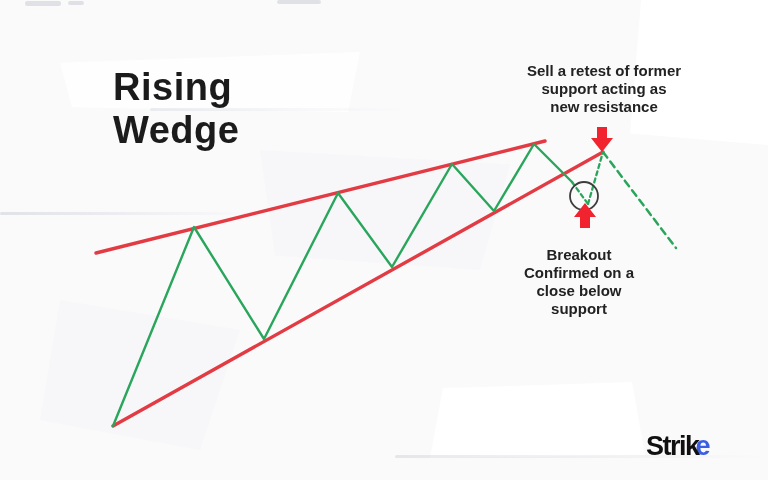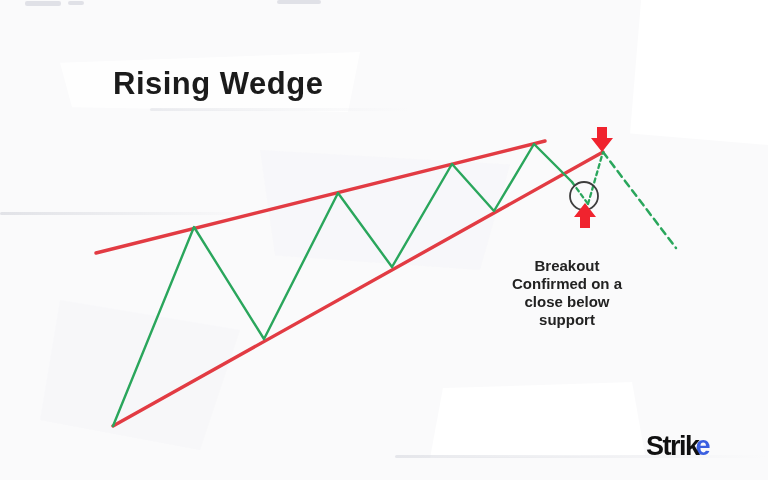--- a/index.html
+++ b/index.html
@@ -27,29 +27,29 @@
   svg.diagram{position:absolute;left:0;top:0;width:768px;height:480px;}
   .trendline{stroke:var(--trendline_red,#e23b43);stroke-width:3.4;fill:none;stroke-linecap:round;}
   .price-solid{stroke:var(--price_green,#2aa65c);stroke-width:2.4;fill:none;stroke-linejoin:round;stroke-linecap:round;}
   .price-dash-short{stroke:var(--price_green,#2aa65c);stroke-width:2.3;fill:none;stroke-dasharray:4 3.5;stroke-linecap:round;}
   .price-dash{stroke:var(--price_green,#2aa65c);stroke-width:2.5;fill:none;stroke-dasharray:7 5;stroke-linecap:round;}
   .marker-circle{stroke:var(--circle_stroke,#3d3d3d);stroke-width:1.8;fill:none;}
   .block-arrow{fill:var(--arrow_red,#f0232e);}
   
   .title{
     position:absolute;left:113px;top:66px;width:240px;
-    font-size:31px;font-weight:700;color:var(--title_text,#1b1b1b);
+    font-size:38px;font-weight:700;color:var(--title_text,#1b1b1b);
     letter-spacing:.5px;
   }
   .note{
     position:absolute;text-align:center;white-space:pre-line;
     font-size:15px;font-weight:600;line-height:1.2;color:var(--note_text,#222);
   }
   .note-sell{left:504px;top:62px;width:200px;}
-  .note-breakout{left:487px;top:246px;width:160px;margin-top:11px;}
+  .note-breakout{left:499px;top:246px;width:160px;}
   .logo{
     position:absolute;left:646px;top:431px;
     font-size:27px;font-weight:800;letter-spacing:-1.5px;color:#101010;
   }
   .logo .e{color:var(--logo_blue,#3a5fe0);margin-left:-3px;}
   .logo .k{position:relative;z-index:2;}
 </style>
 </head>
 <body>
 
@@ -76,20 +76,23 @@
     <polyline class="price-dash" points="603,152 676,248"></polyline>
     <circle class="marker-circle" cx="584" cy="196" r="14"></circle>
 
     <path class="block-arrow" d="M602,152 L591,138 L597,138 L597,127 L607,127 L607,138 L613,138 Z"></path>
 
     <path class="block-arrow" d="M585,203 L574,217 L580,217 L580,228 L590,228 L590,217 L596,217 Z"></path>
   </svg>
 
   <div class="title">Rising Wedge</div>
 
+  <div class="note note-sell">Sell a retest of former
+support acting as
+new resistance</div>
 
   <div class="note note-breakout">Breakout
 Confirmed on a
 close below
 support</div>
 
   <div class="logo">
     <span>Stri</span><span class="k">k</span><span class="e">e</span>
   </div>
 

